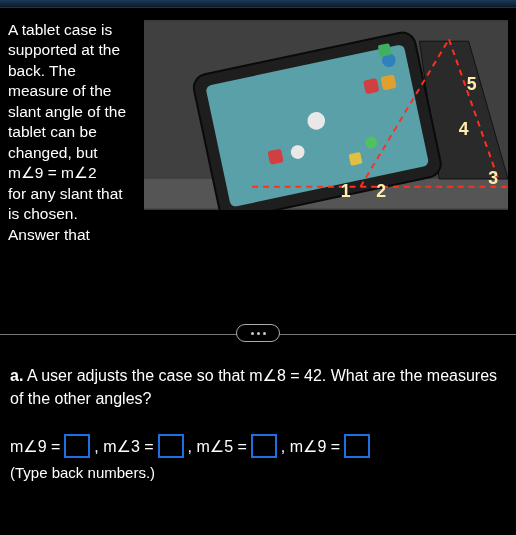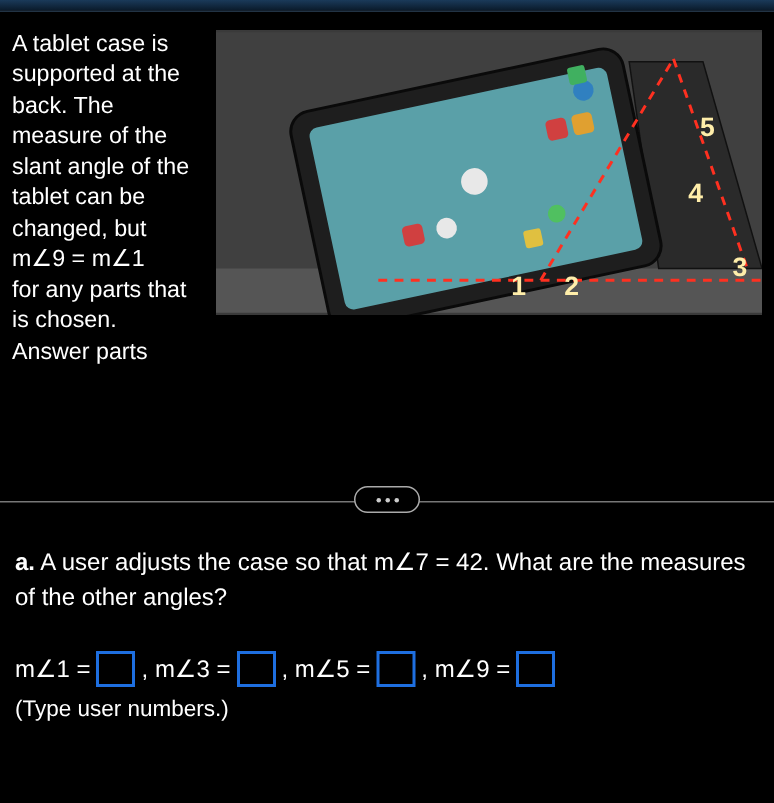--- a/index.html
+++ b/index.html
@@ -99,25 +99,25 @@
 </style>
 </head>
 <body>
 
 <div class="topbar"></div>
 
 <div class="upper">
   <div class="problem-text">
     <span>A tablet case is supported at the back. The measure of the slant angle of the tablet can be changed, but</span>
     <br>
-    <span>m∠9</span><span> = </span><span>m∠1</span>
+    <span>m∠9</span><span> = </span><span>m∠2</span>
     <br>
-    <span>for any parts that is chosen.</span>
+    <span>for any slant that is chosen.</span>
     <br>
-    <span>Answer parts</span>
+    <span>Answer that</span>
   </div>
 
   <div class="figure">
     <svg viewBox="0 0 370 190">
       <rect x="0" y="0" width="370" height="190" fill="#404040"></rect>
 
       <polygon points="0,160 370,160 370,190 0,190" fill="#555"></polygon>
 
       <polygon points="280,20 330,20 370,160 300,160" fill="#2a2a2a" stroke="#111"></polygon>
 
@@ -157,27 +157,27 @@
   <div class="divider-line"></div>
   <div class="more-pill">
     <span></span>
     <span></span>
     <span></span>
   </div>
 </div>
 
 <div class="lower">
   <div class="question">
-    <b>a.</b><span> A user adjusts the case so that m∠7 = 42. What are the measures of the other angles?</span>
+    <b>a.</b><span> A user adjusts the case so that m∠8 = 42. What are the measures of the other angles?</span>
   </div>
 
   <div class="answers">
-    <span class="angle-sym">m∠1 = </span>
+    <span class="angle-sym">m∠9 = </span>
     <input class="ans-input" style="">
     <span class="angle-sym">, m∠3 = </span>
     <input class="ans-input" style="">
     <span class="angle-sym">, m∠5 = </span>
     <input class="ans-input" style="">
     <span class="angle-sym">, m∠9 = </span>
     <input class="ans-input" style="">
   </div>
-  <div class="hint">(Type user numbers.)</div>
+  <div class="hint">(Type back numbers.)</div>
 </div>
 
 </body></html>

